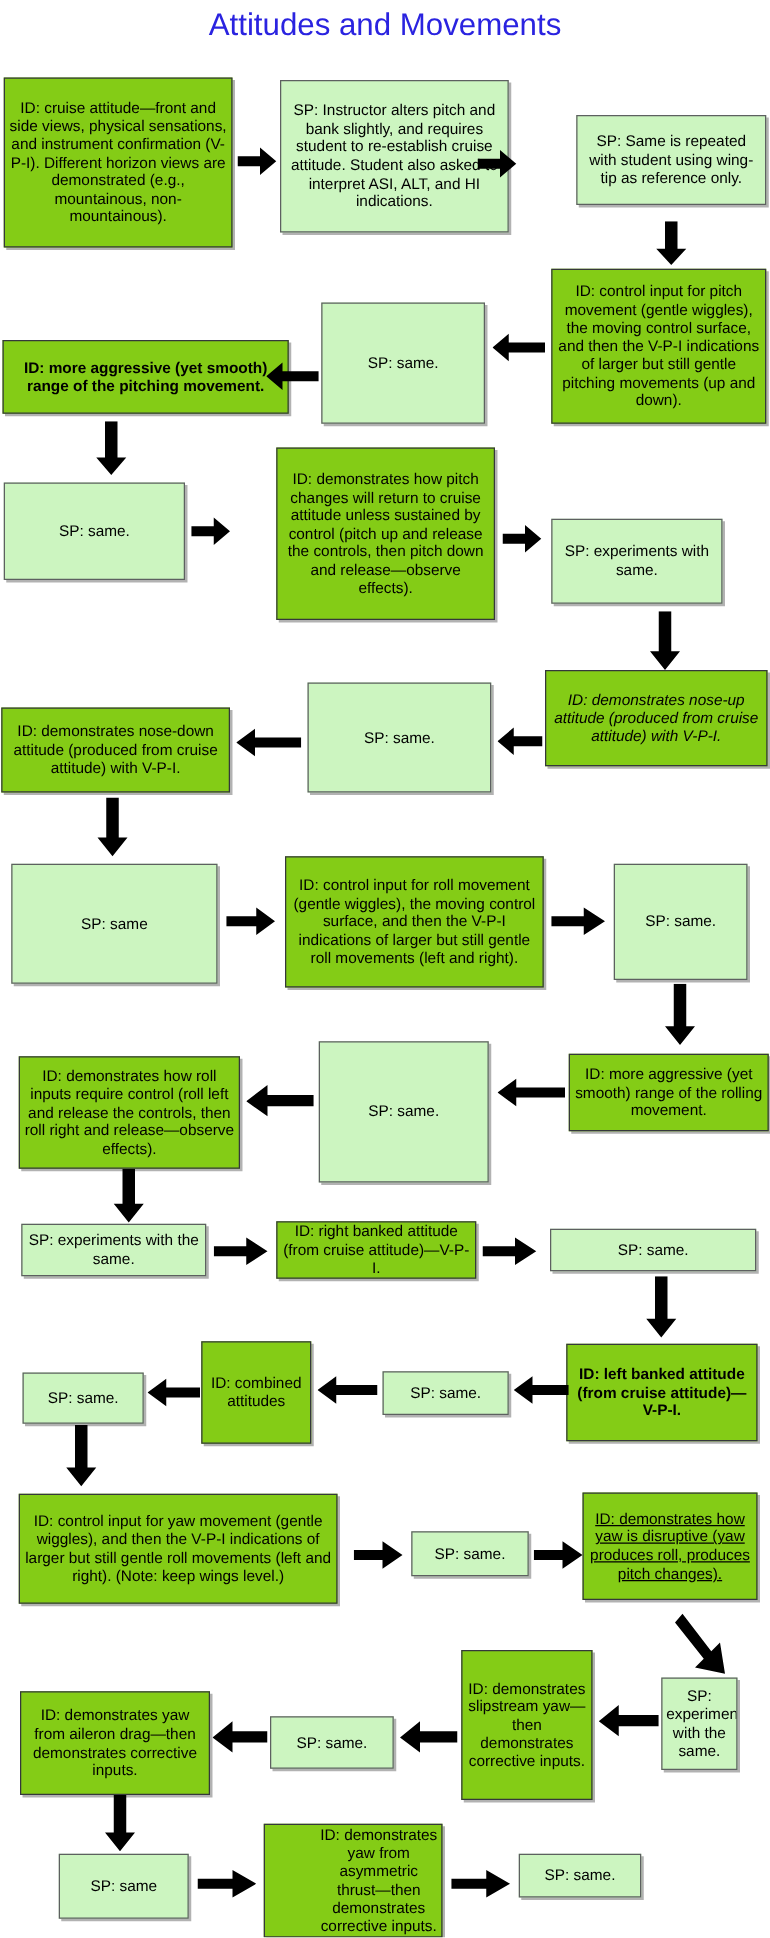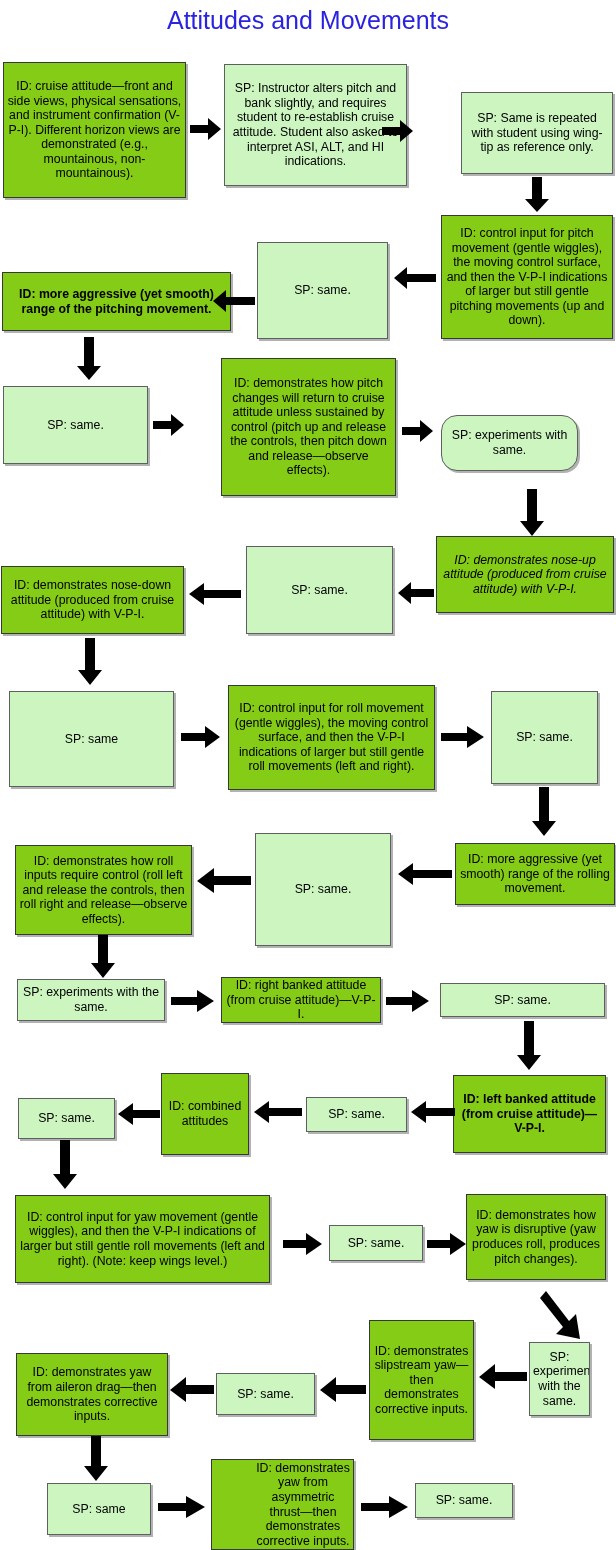--- a/index.html
+++ b/index.html
@@ -69,21 +69,21 @@
   <div class="title">Attitudes and Movements</div>
 
   <div class="node id" style="left:3px;  top:62px;  width:183px; height:136px;">
     <span>ID:  cruise attitude—front and side views, physical sensations, and instrument confirmation (V-P-I).  Different horizon views are demonstrated (e.g., mountainous, non-mountainous).</span>
   </div>
 
   <div class="node sp" style="left:224px; top:64px;  width:183px; height:122px;">
     <span>SP: Instructor alters pitch and bank slightly, and requires student to re-establish cruise attitude.  Student also asked to interpret ASI, ALT, and HI indications.</span>
   </div>
 
-  <div class="node sp" style="left:461px; top:92px;  width:152px; height:82px;">
+  <div class="node sp" style="left:461px; top:92px;  width:152px; height:72px;">
     <span>SP: Same is repeated with student using wing-tip as reference only.</span>
   </div>
 
   <div class="node id" style="left:441px; top:215px; width:172px; height:124px;">
     <span>ID: control input for pitch movement (gentle wiggles), the moving control surface, and then the V-P-I indications of larger but still gentle pitching movements (up and down).</span>
   </div>
 
   <div class="node sp" style="left:257px; top:242px; width:131px; height:97px;">
     <span>SP: same.</span>
   </div>
@@ -93,21 +93,21 @@
   </div>
 
   <div class="node sp" style="left:3px;   top:386px; width:145px; height:78px;">
     <span>SP: same.</span>
   </div>
 
   <div class="node id" style="left:221px; top:358px; width:175px; height:138px;">
     <span>ID: demonstrates how pitch changes will return to cruise attitude unless sustained by control (pitch up and release the controls, then pitch down and release—observe effects).</span>
   </div>
 
-  <div class="node sp" style="left:441px; top:415px; width:137px; height:56px;border-radius:16px;">
+  <div class="node sp" style="left:441px; top:415px; width:137px; height:68px;">
     <span>SP: experiments with same.</span>
   </div>
 
   <div class="node id" style="left:436px; top:536px; width:178px; height:77px;font-style:italic;">
     <span>ID: demonstrates nose-up attitude (produced from cruise attitude) with V-P-I.</span>
   </div>
 
   <div class="node sp" style="left:246px; top:546px; width:147px; height:88px;">
     <span>SP: same.</span>
   </div>
@@ -169,21 +169,21 @@
   </div>
 
   <div class="node id" style="left:15px;  top:1195px; width:255px; height:88px;text-align:center;">
     <span>ID: control input for yaw movement (gentle wiggles), and then the V-P-I indications of larger but still gentle roll movements (left and right).  (Note: keep wings level.)</span>
   </div>
 
   <div class="node sp" style="left:329px; top:1225px; width:94px;  height:36px;">
     <span>SP: same.</span>
   </div>
 
-  <div class="node id" style="left:466px; top:1194px; width:140px; height:86px;">
+  <div class="node id" style="left:466px; top:1194px; width:140px; height:86px;text-decoration:underline;">
     <span>ID: demonstrates how yaw is disruptive (yaw produces roll, produces pitch changes).</span>
   </div>
 
   <div class="node sp" style="left:529px; top:1342px; width:61px;  height:74px;">
     <span>SP: experiments with the same.</span>
   </div>
 
   <div class="node id" style="left:369px; top:1320px; width:105px; height:120px;">
     <span>ID: demonstrates slipstream yaw—then demonstrates corrective inputs.</span>
   </div>

